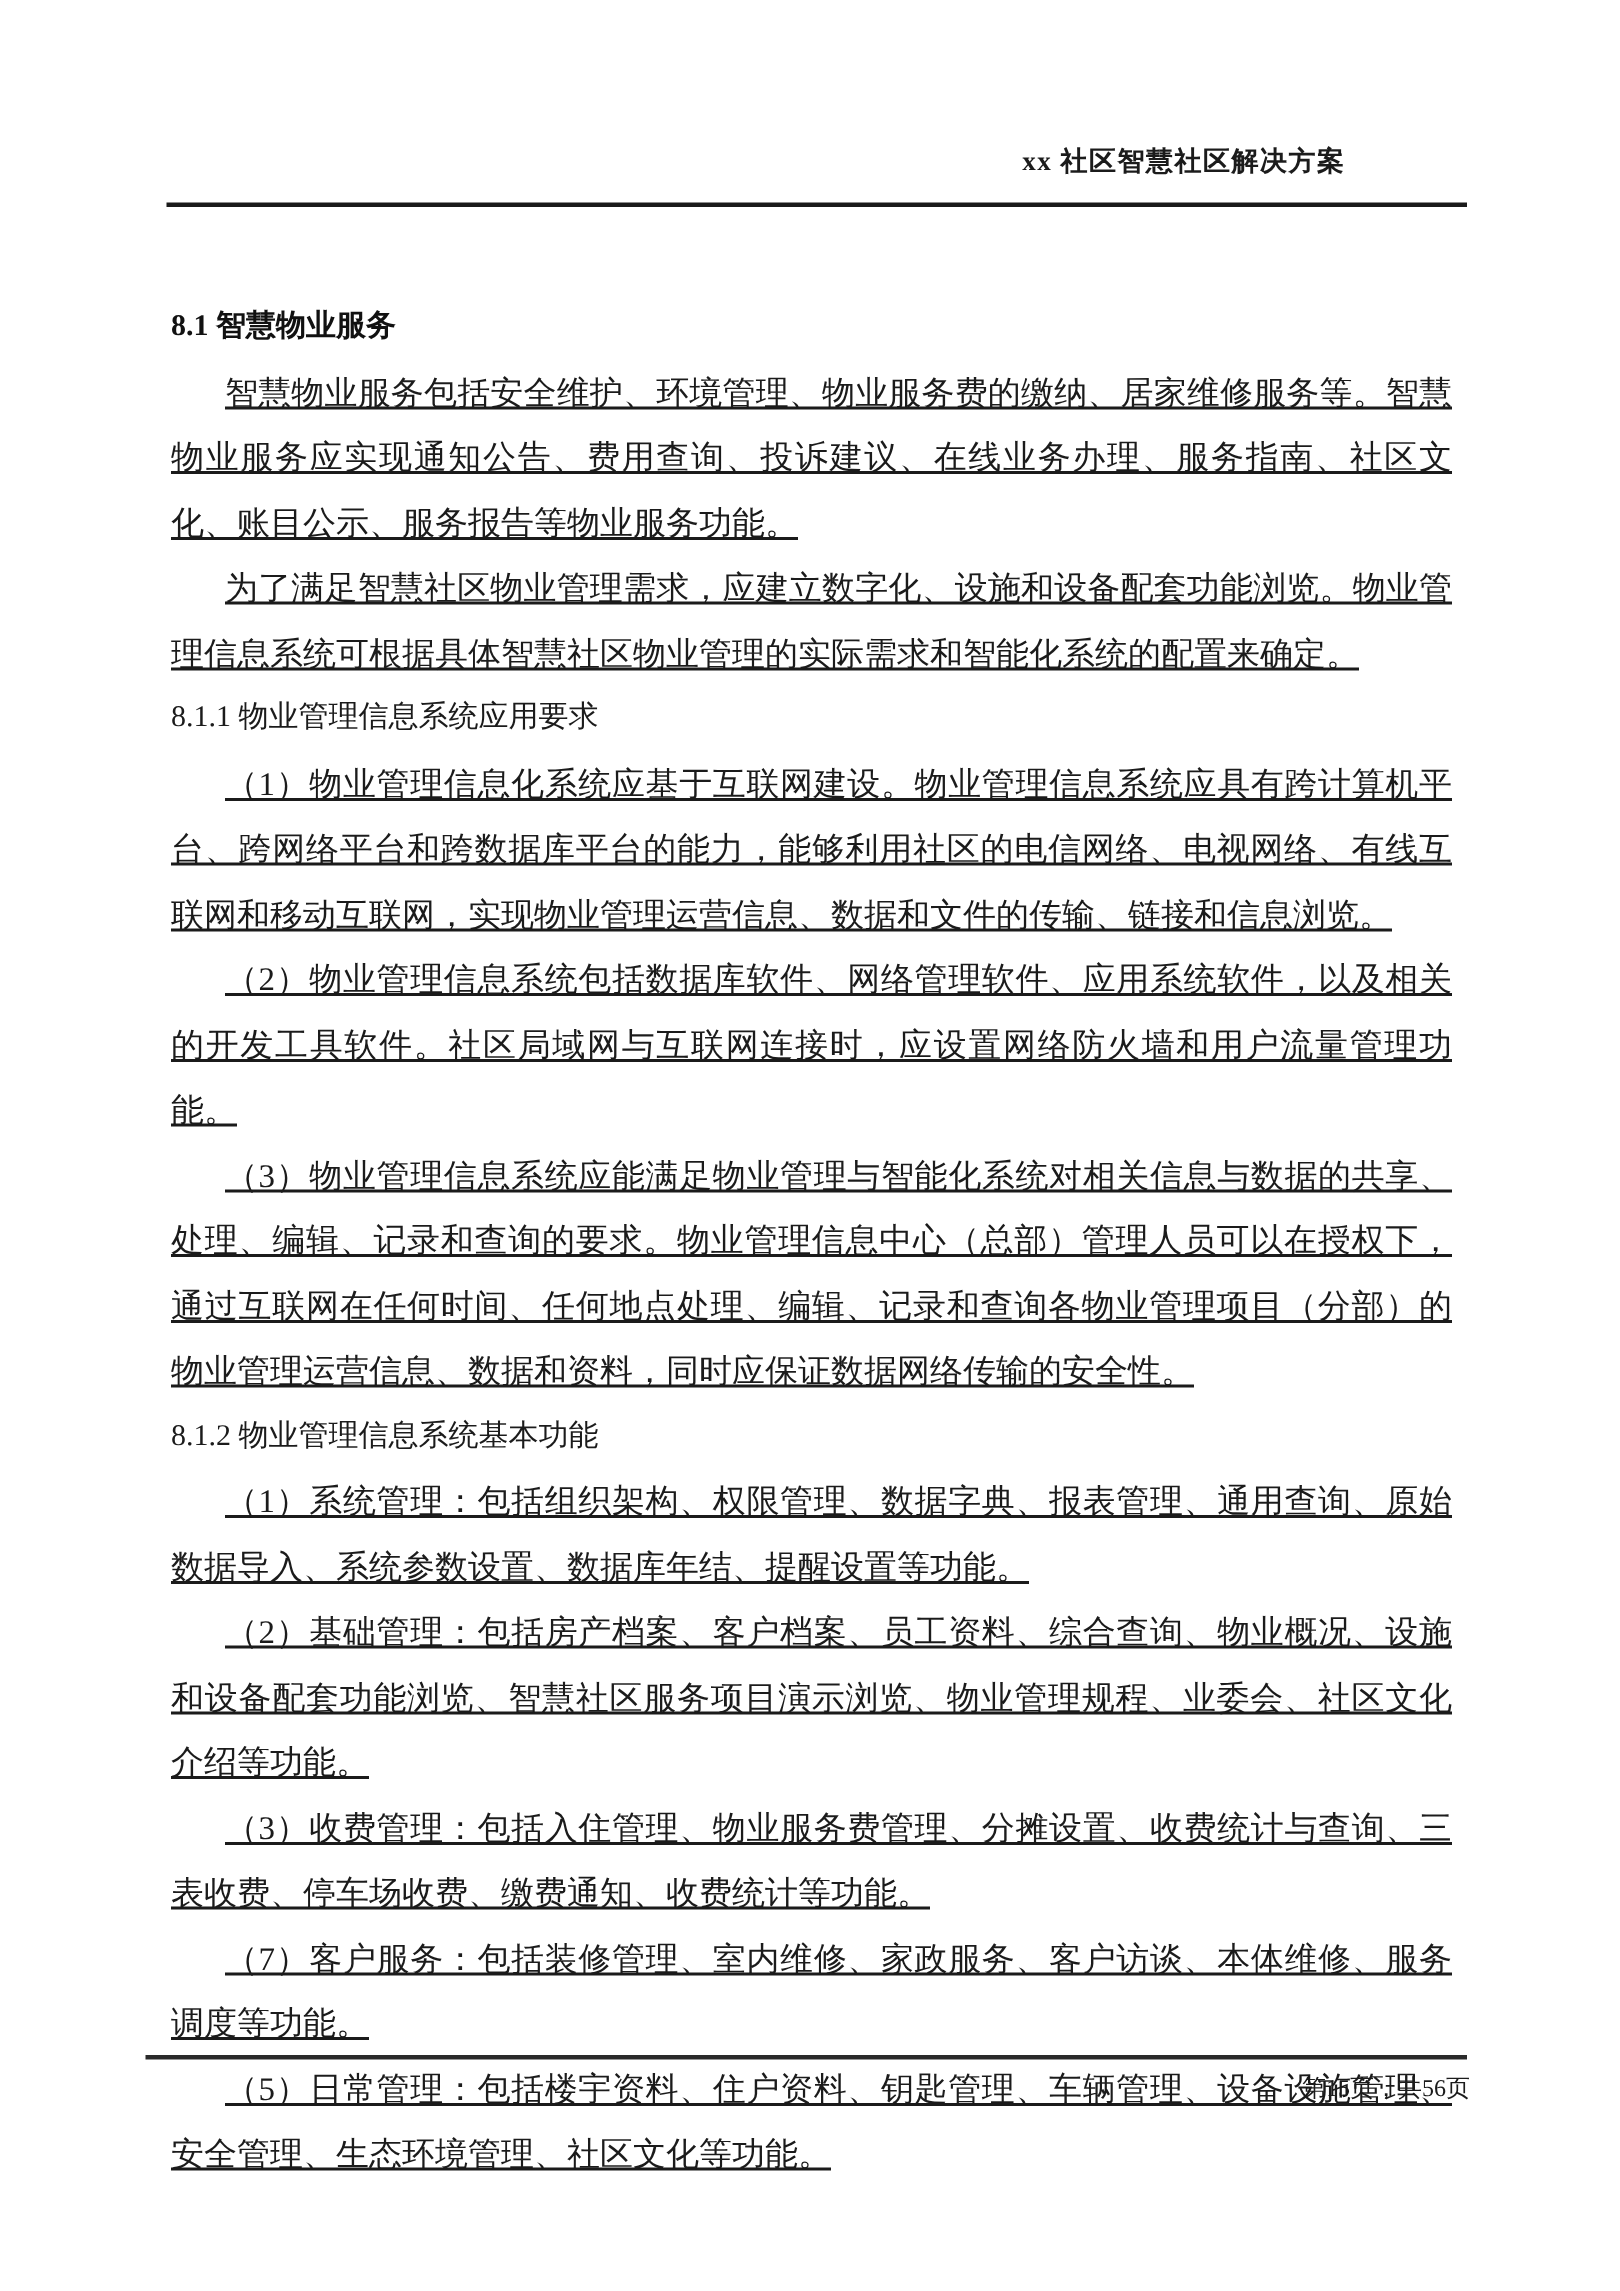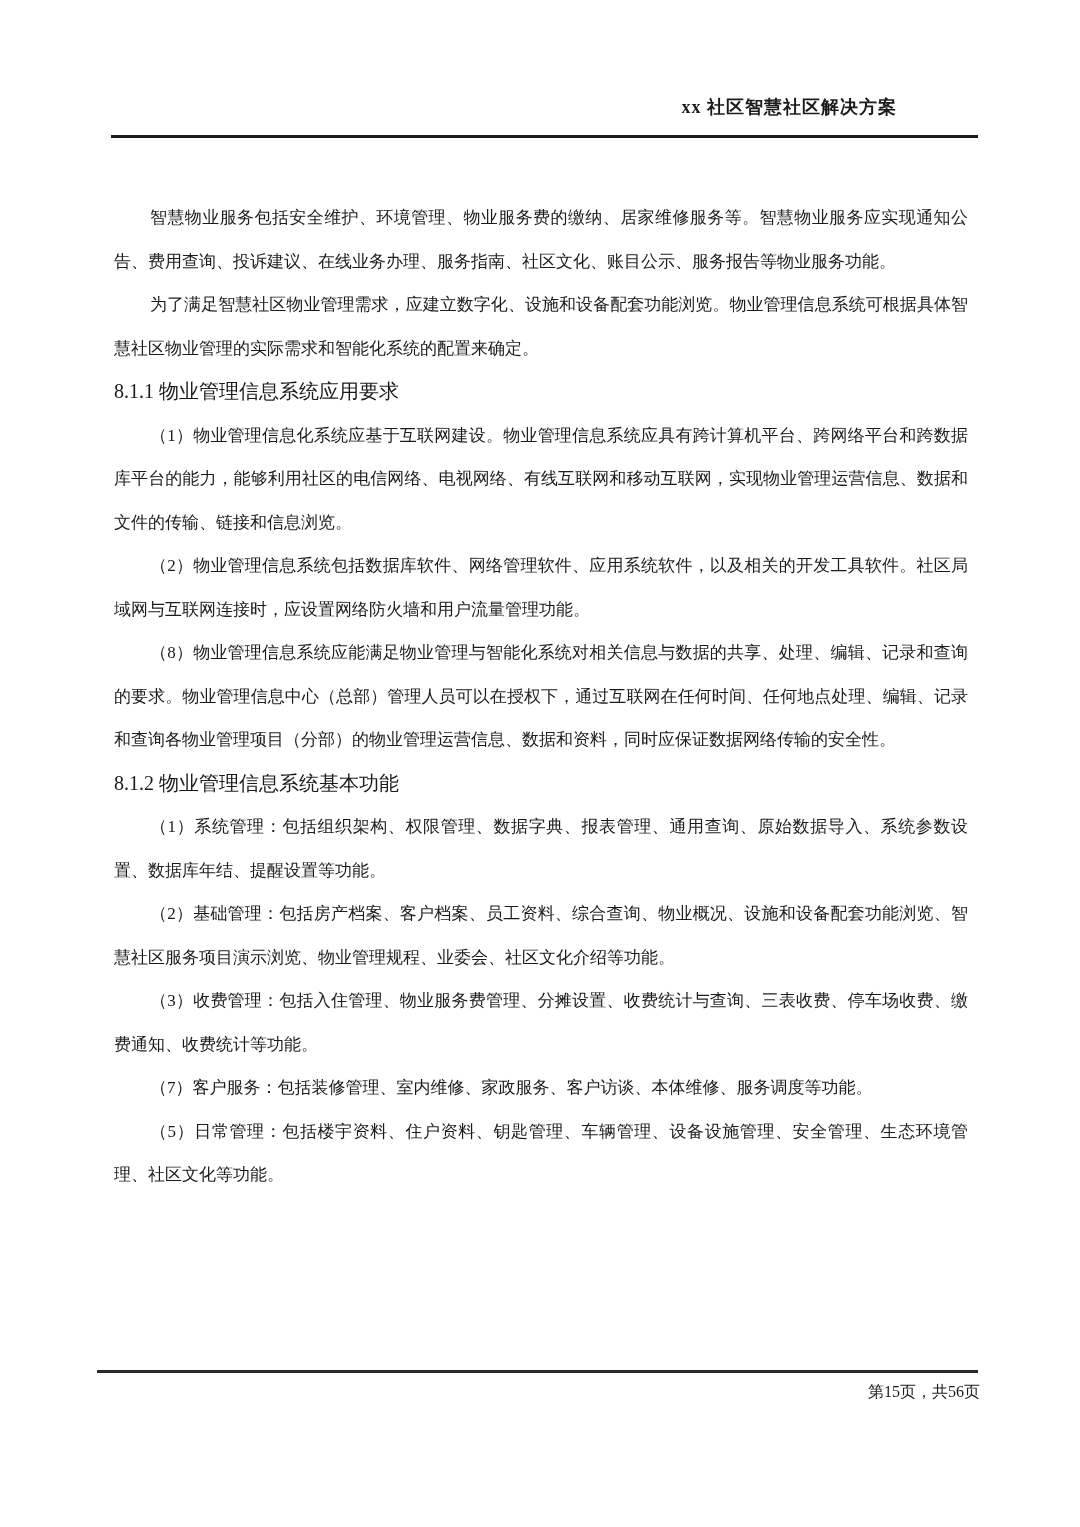--- a/index.html
+++ b/index.html
@@ -50,25 +50,26 @@
     color: #111;
   }
   .doc-body .sub-heading {
     margin: 0;
     font-size: 20px;
     font-weight: normal;
     line-height: 43.5px;
   }
   .doc-body p.para {
     margin: 0;
-    font-size: 17px;
+    font-size: 22px;
     line-height: 43.5px;
     text-indent: 36px;
     text-align: justify;
     text-justify: inter-ideograph;
+    text-decoration: underline;
   }
   
   .footer-rule {
     position: absolute;
     top: 1370px;
     left: 97px;
     width: 881px;
     height: 3px;
     background: #2a2a2a;
   }
@@ -84,32 +85,33 @@
 </head>
 <body>
 
 <div class="page">
 
   <div class="header-title">xx 社区智慧社区解决方案</div>
   <div class="header-rule"></div>
 
   <div class="doc-body">
 
+    <h2>8.1 智慧物业服务</h2>
 
     <p class="para">智慧物业服务包括安全维护、环境管理、物业服务费的缴纳、居家维修服务等。智慧物业服务应实现通知公告、费用查询、投诉建议、在线业务办理、服务指南、社区文化、账目公示、服务报告等物业服务功能。</p>
 
     <p class="para">为了满足智慧社区物业管理需求，应建立数字化、设施和设备配套功能浏览。物业管理信息系统可根据具体智慧社区物业管理的实际需求和智能化系统的配置来确定。</p>
 
     <div class="sub-heading">8.1.1 物业管理信息系统应用要求</div>
 
     <p class="para">（1）物业管理信息化系统应基于互联网建设。物业管理信息系统应具有跨计算机平台、跨网络平台和跨数据库平台的能力，能够利用社区的电信网络、电视网络、有线互联网和移动互联网，实现物业管理运营信息、数据和文件的传输、链接和信息浏览。</p>
 
     <p class="para">（2）物业管理信息系统包括数据库软件、网络管理软件、应用系统软件，以及相关的开发工具软件。社区局域网与互联网连接时，应设置网络防火墙和用户流量管理功能。</p>
 
-    <p class="para">（8）物业管理信息系统应能满足物业管理与智能化系统对相关信息与数据的共享、处理、编辑、记录和查询的要求。物业管理信息中心（总部）管理人员可以在授权下，通过互联网在任何时间、任何地点处理、编辑、记录和查询各物业管理项目（分部）的物业管理运营信息、数据和资料，同时应保证数据网络传输的安全性。</p>
+    <p class="para">（3）物业管理信息系统应能满足物业管理与智能化系统对相关信息与数据的共享、处理、编辑、记录和查询的要求。物业管理信息中心（总部）管理人员可以在授权下，通过互联网在任何时间、任何地点处理、编辑、记录和查询各物业管理项目（分部）的物业管理运营信息、数据和资料，同时应保证数据网络传输的安全性。</p>
 
     <div class="sub-heading">8.1.2 物业管理信息系统基本功能</div>
 
     <p class="para">（1）系统管理：包括组织架构、权限管理、数据字典、报表管理、通用查询、原始数据导入、系统参数设置、数据库年结、提醒设置等功能。</p>
 
     <p class="para">（2）基础管理：包括房产档案、客户档案、员工资料、综合查询、物业概况、设施和设备配套功能浏览、智慧社区服务项目演示浏览、物业管理规程、业委会、社区文化介绍等功能。</p>
 
     <p class="para">（3）收费管理：包括入住管理、物业服务费管理、分摊设置、收费统计与查询、三表收费、停车场收费、缴费通知、收费统计等功能。</p>
 
     <p class="para">（7）客户服务：包括装修管理、室内维修、家政服务、客户访谈、本体维修、服务调度等功能。</p>

